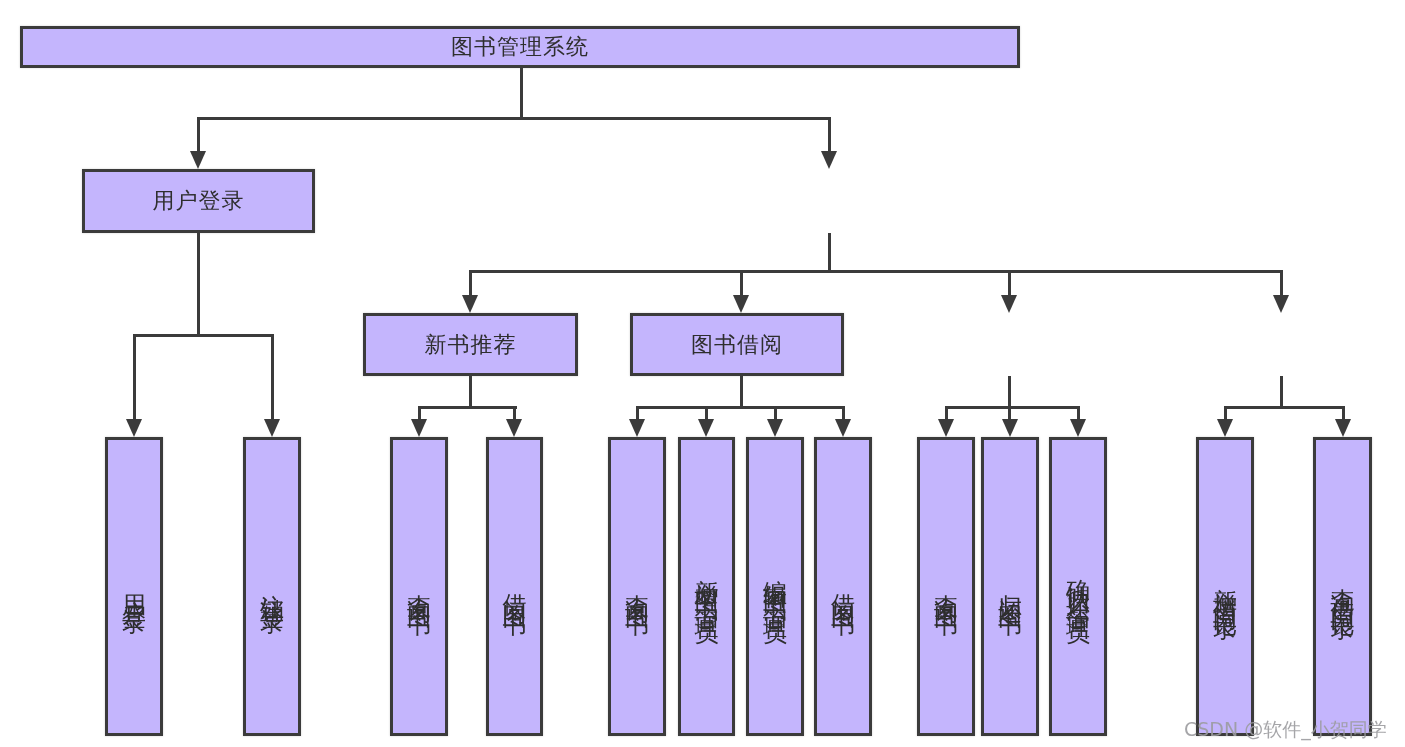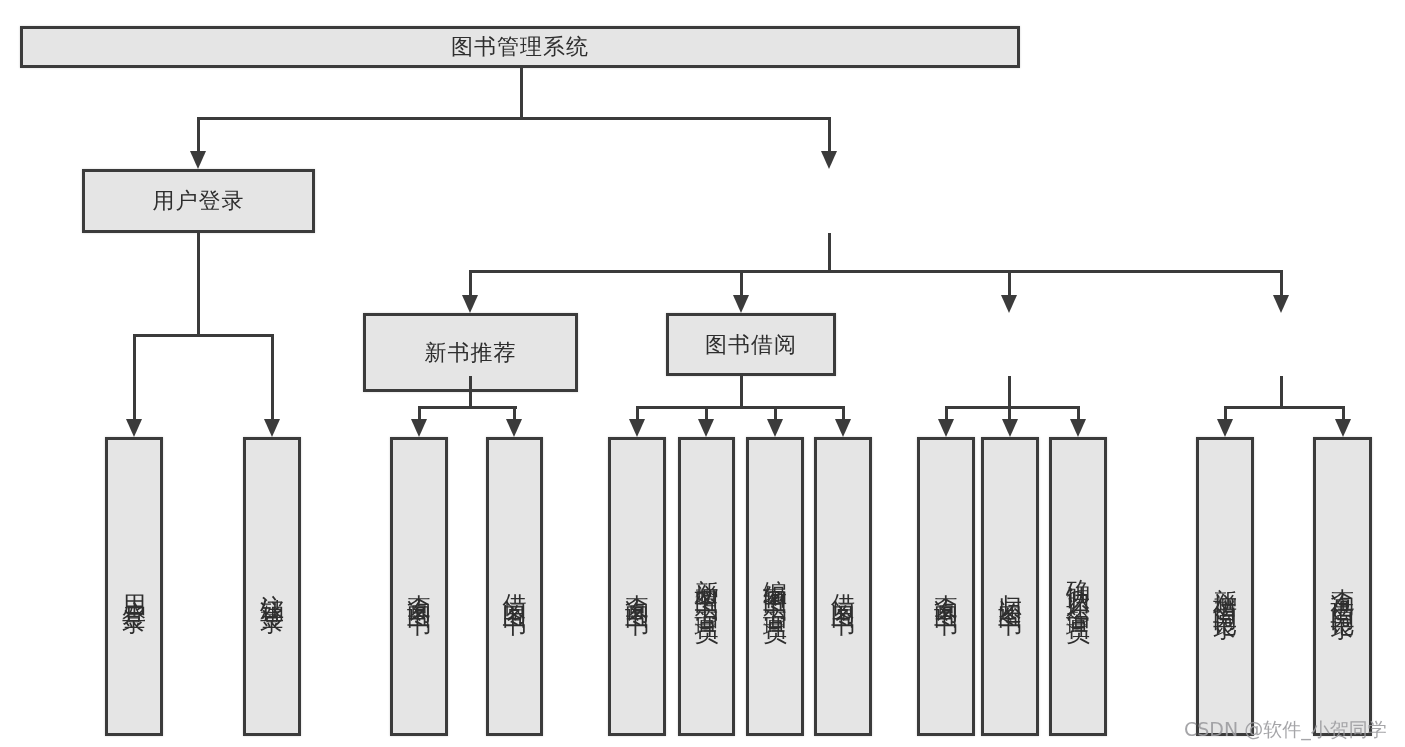--- a/index.html
+++ b/index.html
@@ -10,21 +10,21 @@
   #stage{
     position:relative;
     width:1405px;height:747px;
     background:#ffffff;
     font-family:"DejaVu Sans","Liberation Sans",sans-serif;
     overflow:hidden;
   }
   .box{
     position:absolute;
     box-sizing:border-box;
-    background:#e5e5e5;
+    background:#c4b5fd;
     border:3px solid var(--line);
     display:flex;
     align-items:center;
     justify-content:center;
     box-shadow:0 0 2px rgba(0,0,0,0.18);
     text-align:center;
   }
   .box.h span{
     font-size:22px;
     letter-spacing:1px;
@@ -62,24 +62,24 @@
 <div id="stage">
 
   <div class="box h" style="left:20px;top:26px;width:1000px;height:42px">
     <span>图书管理系统</span>
   </div>
 
   <div class="box h" style="left:82px;top:169px;width:233px;height:64px">
     <span>用户登录</span>
   </div>
 
-  <div class="box h" style="left:363px;top:313px;width:215px;height:79px">
+  <div class="box h" style="left:363px;top:313px;width:215px;height:63px">
     <span>新书推荐</span>
   </div>
-  <div class="box h" style="left:666px;top:313px;width:170px;height:63px">
+  <div class="box h" style="left:630px;top:313px;width:214px;height:63px">
     <span>图书借阅</span>
   </div>
 
   <div class="box v" style="left:105px">
     <span>用户登录</span>
   </div>
   <div class="box v" style="left:243px">
     <span>注销登录</span>
   </div>
 

